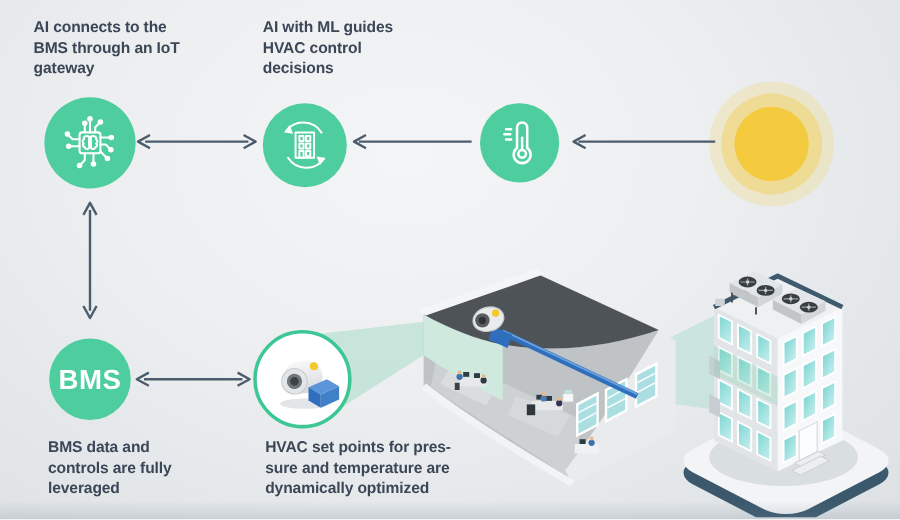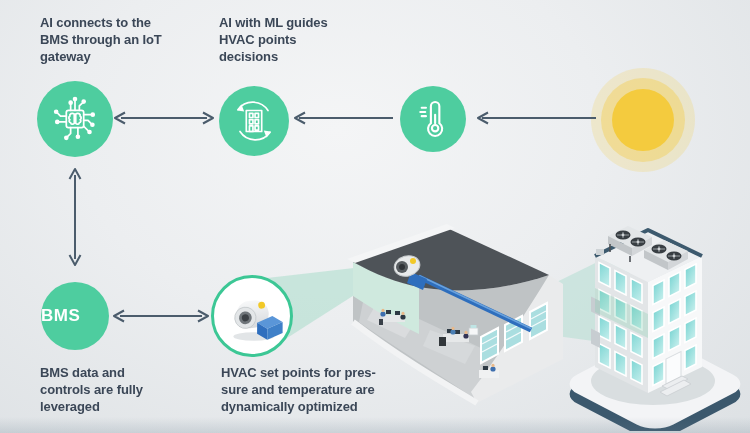--- a/index.html
+++ b/index.html
@@ -16,22 +16,22 @@
   .caption{
     position:absolute;color:#3b4757;font-size:13px;line-height:17px;font-weight:600;
     white-space:pre-line;letter-spacing:-0.1px;
   }
   .circle-icon{
     position:absolute;border-radius:50%;background:#4ecd9f;
     display:flex;align-items:center;justify-content:center;
   }
   .bms-circle{
     position:absolute;border-radius:50%;background:#4ecd9f;
-    display:flex;align-items:center;justify-content:flex-start;
-    color:#ffffff;font-weight:bold;font-size:17px;letter-spacing:0.5px;
+    display:flex;align-items:center;justify-content:center;
+    color:#ffffff;font-weight:bold;font-size:23px;letter-spacing:0.5px;
   }
   .callout-circle{
     position:absolute;border-radius:50%;background:#ffffff;
     border:3px solid #3cc795;display:flex;align-items:center;justify-content:center;
   }
   .sun{position:absolute;border-radius:50%;}
   .layer{position:absolute;left:0;top:0;}
   .abs{position:absolute;}
 </style>
 </head>
@@ -328,25 +328,25 @@
         <circle cx="32" cy="41" r="7.5" fill="#70767b"></circle>
         <circle cx="32" cy="41" r="4.2" fill="#3c4146"></circle>
         <circle cx="53" cy="29" r="4" fill="#f2c928"></circle>
       </g>
       <polygon points="46,48 64,40 76,47 58,55" fill="#5a96d8"></polygon>
       <polygon points="46,48 58,55 58,68 46,61" fill="#2f6fbe"></polygon>
       <polygon points="58,55 76,47 76,60 58,68" fill="#3f80c8"></polygon>
     </svg>
   </div>
 
-  <div class="caption" style="left:40px;top:14px;">AI connects to the
+  <div class="caption" style="left:28px;top:14px;">AI connects to the
 BMS through an IoT
 gateway</div>
   <div class="caption" style="left:219px;top:14px;">AI with ML guides
-HVAC points
+HVAC control
 decisions</div>
   <div class="caption" style="left:40px;top:364px;">BMS data and
 controls are fully
 leveraged</div>
   <div class="caption" style="left:221px;top:364px;">HVAC set points for pres-
 sure and temperature are
 dynamically optimized</div>
 
 </div>
 

